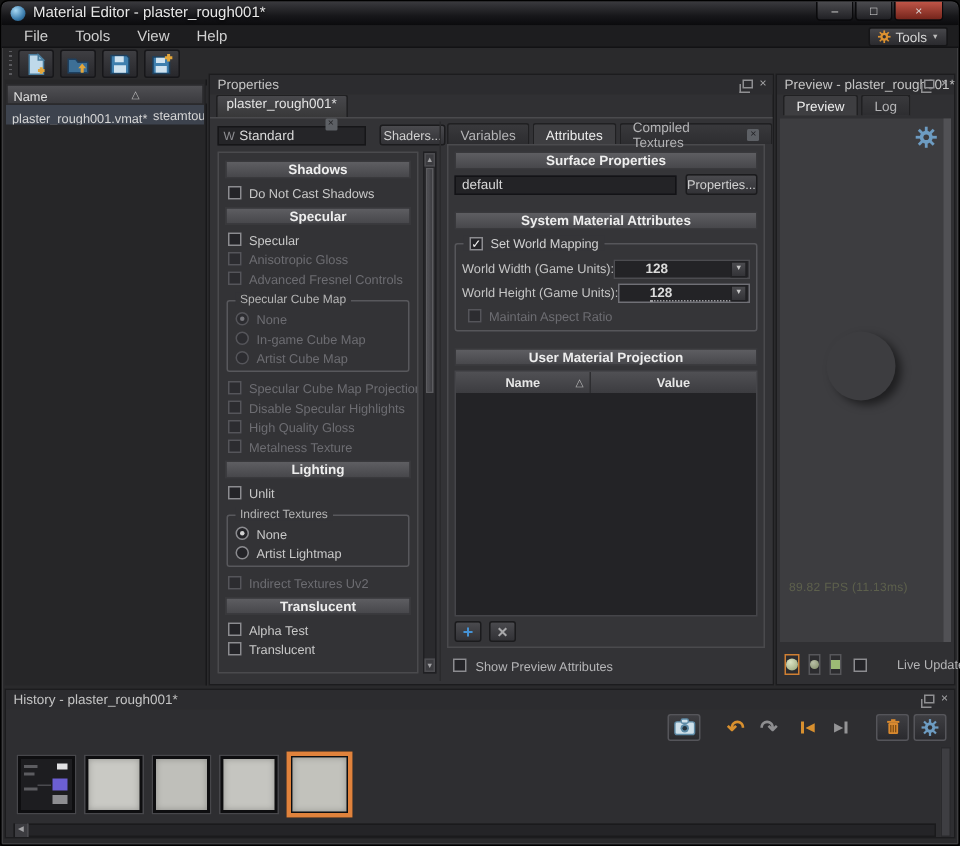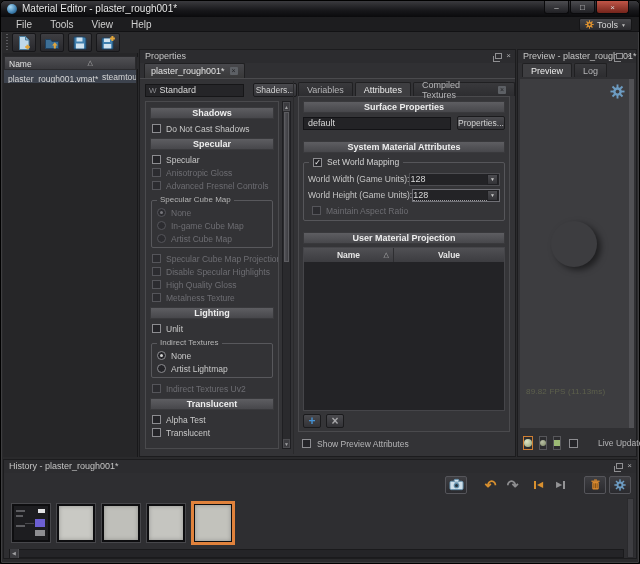--- a/index.html
+++ b/index.html
@@ -49,23 +49,23 @@
     background:linear-gradient(#505054,#3a3a3e);border:1px solid #2a2a2d;font-size:8.5px;color:#e2e2e2;}
   .fl-col-name{flex:0 0 91px;padding:2px 4px 0;position:relative;}
   .fl-sort{position:absolute;right:3px;top:2px;font-size:7px;color:#b8b8b8;}
   .fl-col-path{flex:1;padding:2px 4px 0;border-left:1px solid #2a2a2d;margin-left:41px;}
   .fl-row{position:absolute;top:17px;left:1px;right:1px;height:13px;display:flex;
     background:#3d434e;font-size:8.5px;color:#d6d6d6;}
   .fl-cell-name{flex:0 0 95px;padding:4px 4px 0;white-space:nowrap;overflow:hidden;}
   .fl-cell-path{flex:1;padding:2px 3px 0;white-space:nowrap;overflow:hidden;}
   
   .props{left:138px;top:48px;width:377px;bottom:106px;}
-  .doc-tab{position:absolute;left:4px;top:13px;height:15px;display:flex;align-items:center;gap:5px;
+  .doc-tab{position:absolute;left:4px;top:13px;height:15px;display:flex;align-items:flex-end;gap:5px;
     background:linear-gradient(#48484c,#383839);border:1px solid #202022;border-bottom:none;
-    border-radius:2px 2px 0 0;padding:0 6px;font-size:9px;color:#e2e2e2;z-index:2;}
+    border-radius:2px 2px 0 0;padding:0 6px;font-size:9px;color:#e2e2e2;z-index:2;flex-direction:column;}
   .mini-close{width:8px;height:8px;background:#5d6065;color:#232326;font-size:7px;line-height:8px;
     text-align:center;border-radius:1px;}
   .props-content{position:absolute;top:28px;left:0;right:0;bottom:0;background:#333336;
     border-top:1px solid #4a4a4d;}
   .shader-row{position:absolute;left:5px;top:4px;display:flex;gap:9px;align-items:center;}
   .shader-input{width:99px;height:13px;background:#252528;border:1px solid #161618;
     display:flex;align-items:center;gap:3px;padding:0 3px;font-size:9px;color:#dadada;}
   .shader-glyph{font-size:8px;color:#8e8e92;}
   .btn{background:linear-gradient(#4a4a4e,#323236);border:1px solid #1b1b1d;border-radius:2px;
     font-size:8.5px;color:#d2d2d2;display:flex;align-items:center;justify-content:center;}
@@ -109,21 +109,21 @@
   .props-btn{width:48px;height:14px;flex:none;}
   .spacer6{height:5px;flex:none;}
   .wm-group{border:1px solid #56565a;border-radius:2px;margin-top:6px;padding:7px 4px 3px;
     position:relative;flex:none;}
   .wm-legend{position:absolute;top:-6px;left:5px;background:#353538;padding:0 4px;
     display:flex;align-items:center;gap:5px;}
   .wm-legend .opt-label{color:#d2d2d2;}
   .field-row{display:flex;align-items:center;height:14px;margin:2px 0;}
   .field-label{flex:0 0 100px;font-size:8.5px;color:#c6c6c6;white-space:nowrap;}
   .combo{flex:1;height:13px;background:#232326;border:1px solid #4c4c50;display:flex;
-    align-items:center;padding:0 1px 0 0;font-size:9px;color:#dadada;}
+    align-items:center;padding:0 1px 0 20px;font-size:9px;color:#dadada;font-weight:bold;}
   .combo .cval{flex:1;}
   .combo.focused{border-color:#707076;}
   .combo.focused .cval{border-bottom:1px dotted #9a9a9e;align-self:center;}
   .combo-arrow{width:11px;height:11px;flex:none;background:linear-gradient(#4c4c50,#333337);
     border:1px solid #202023;display:flex;align-items:center;justify-content:center;
     font-size:5px;color:#c8c8c8;}
   .ua-table{flex:1;display:flex;flex-direction:column;border:1px solid #454549;min-height:0;}
   .ua-head{display:flex;height:14px;flex:none;background:linear-gradient(#505054,#3c3c40);
     font-size:8.5px;font-weight:bold;color:#e6e6e6;}
   .ua-col-name{flex:0 0 90px;text-align:center;padding-top:2px;position:relative;border-right:1px solid #2e2e31;}

